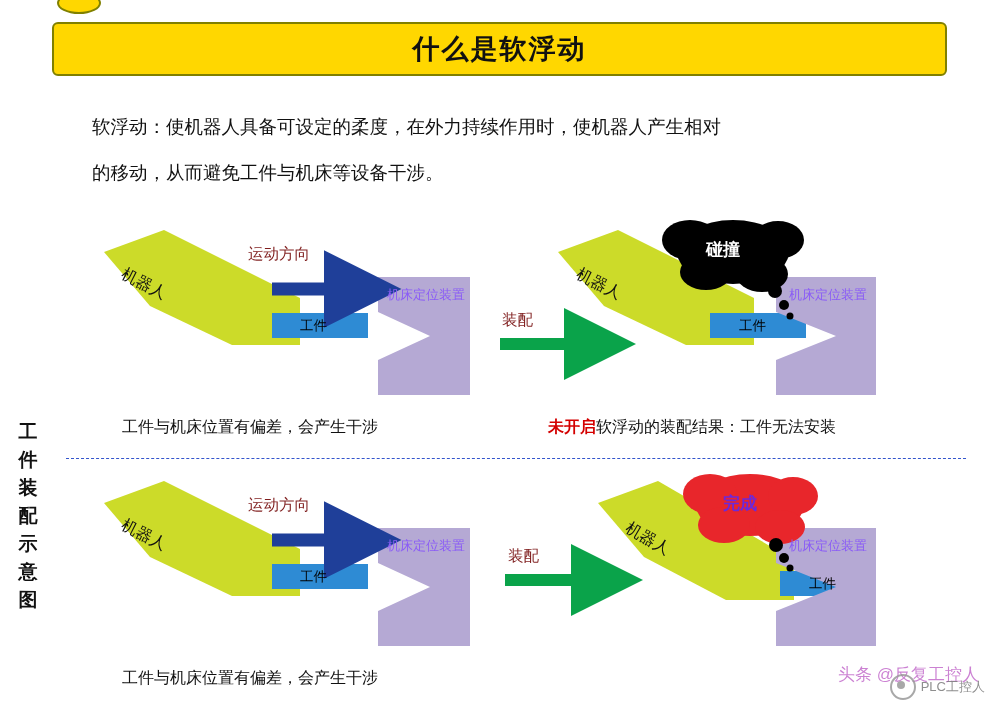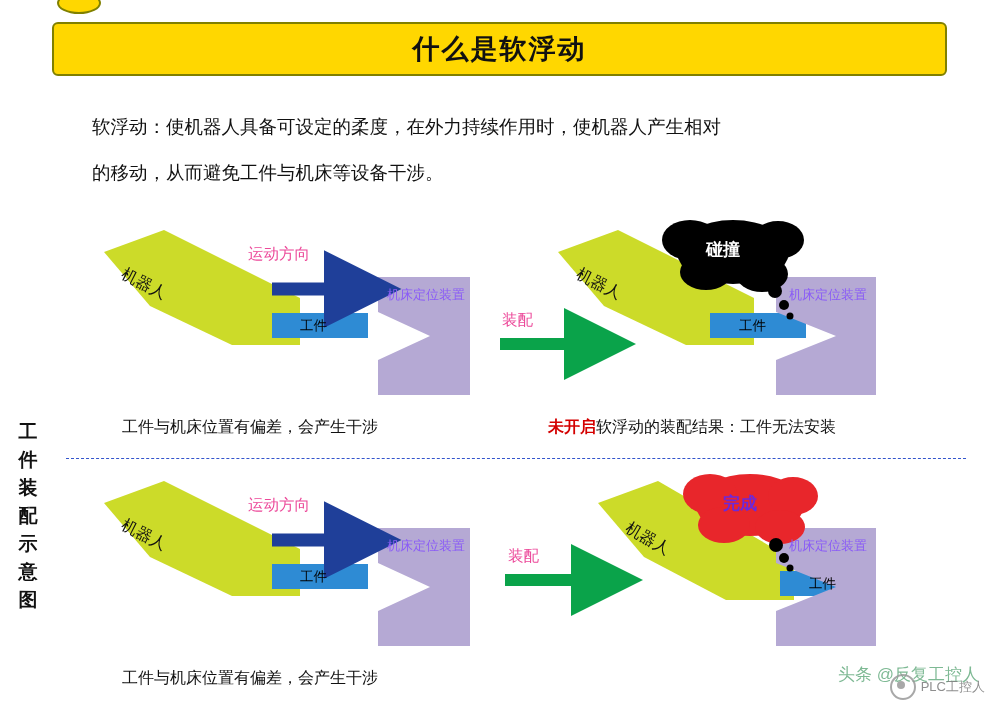--- a/index.html
+++ b/index.html
@@ -100,21 +100,21 @@
   }
   .robot-text {
     position: absolute;
     font-size: 16px;
     color: #111111;
     white-space: nowrap;
   }
   .arrow-label {
     position: absolute;
     font-size: 15.5px;
-    color: #ec4899;
+    color: #7f1d1d;
     white-space: nowrap;
   }
   .fixture-label {
     position: absolute;
     font-size: 13px;
     color: #8b5cf6;
     white-space: nowrap;
     text-align: center;
   }
   .bubble-text {
@@ -146,21 +146,21 @@
     left: 5px; top: 5px;
     width: 8px; height: 8px;
     border-radius: 50%;
     background: #9a9a9a;
   }
   .wm-big {
     position: absolute;
     right: 20px;
     bottom: 26px;
     font-size: 17px;
-    color: #15803d;
+    color: #a21caf;
     opacity: 0.55;
     white-space: nowrap;
   }
   svg { position: absolute; left: 0; top: 0; overflow: visible; }
 </style>
 </head>
 <body>
 
 <div class="slide">
 

